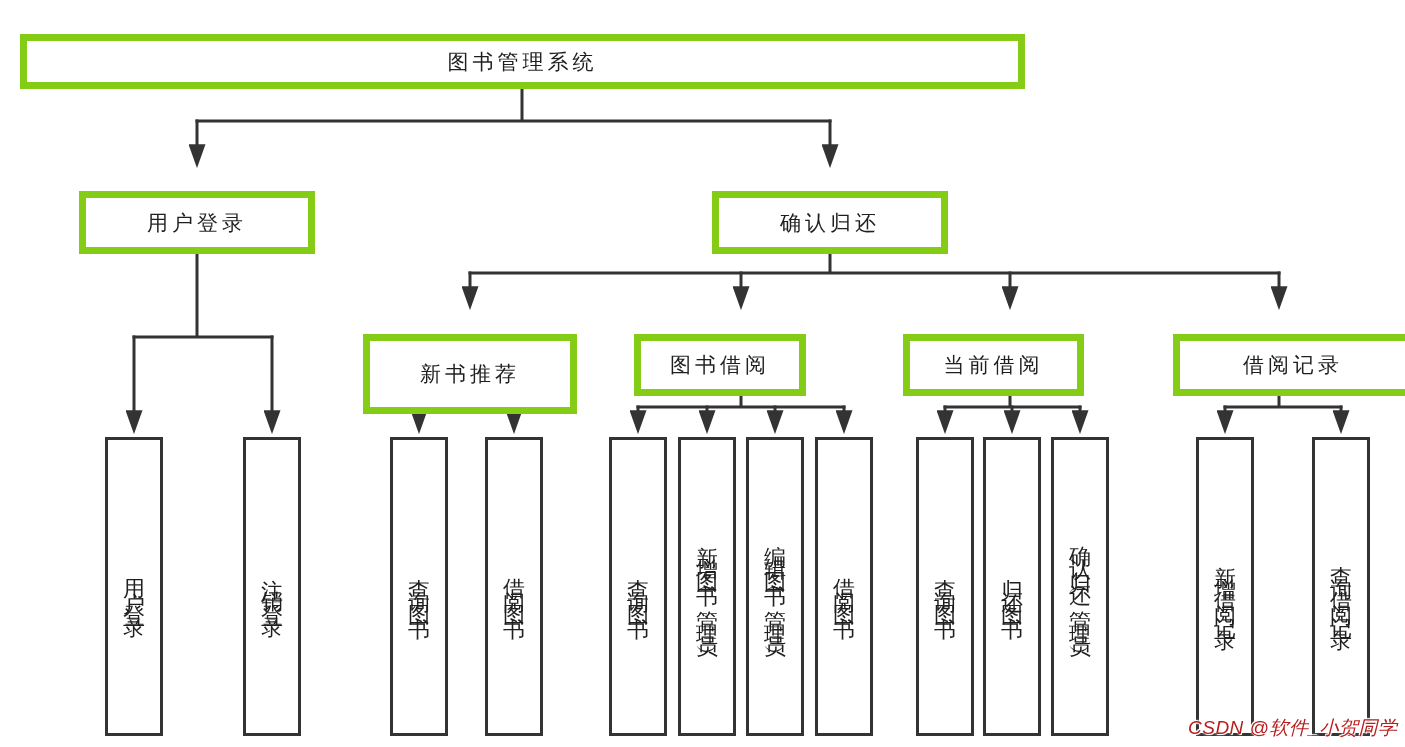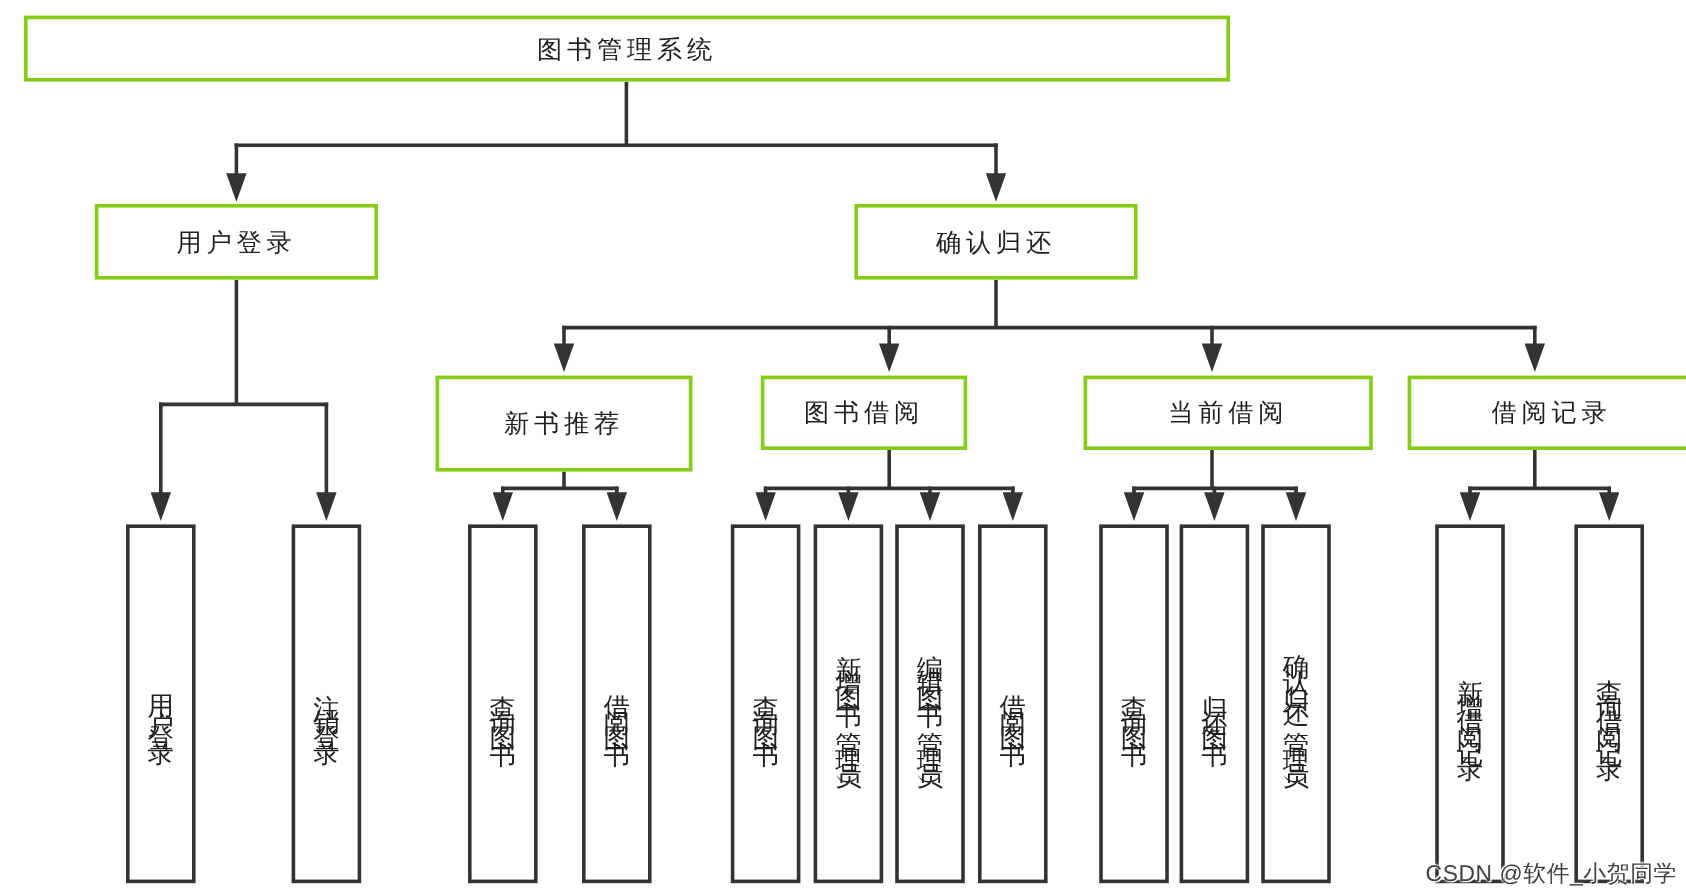--- a/index.html
+++ b/index.html
@@ -13,30 +13,31 @@
   }
   svg.connectors {
     position: absolute;
     left: 0; top: 0;
     pointer-events: none;
     z-index: 1;
   }
   .hbox {
     position: absolute;
     box-sizing: border-box;
-    border: 3px solid #84cc16;
+    border: 7px solid #84cc16;
     background: #ffffff;
     display: flex;
     align-items: center;
     justify-content: center;
     font-size: 21px;
     letter-spacing: 4px;
     color: #1f1f1f;
     z-index: 2;
     white-space: nowrap;
+    margin-top: 21px;
   }
   .vbox {
     position: absolute;
     box-sizing: border-box;
     top: 437px;
     width: 58px;
     height: 299px;
     border: 3px solid #333333;
     background: #ffffff;
     display: flex;
@@ -51,25 +52,26 @@
     font-size: 22px;
     letter-spacing: 13px;
     line-height: 1;
     white-space: nowrap;
   }
   .watermark {
     position: absolute;
     left: 1188px;
     top: 715px;
     font-size: 19px;
-    color: #404040;
+    color: #b91c1c;
     letter-spacing: 0.5px;
     white-space: nowrap;
     z-index: 3;
     text-shadow: 0 0 2px #ffffff, 0 0 3px #ffffff, 1px 1px 0 #ffffff, -1px -1px 0 #ffffff;
+    font-style: italic;
   }
 </style>
 </head>
 <body>
 
 <div class="canvas">
 
   <svg class="connectors" width="1405" height="747" viewBox="0 0 1405 747">
     <defs>
       <marker id="arrow" viewBox="0 0 14 10" refX="11" refY="5" markerWidth="24" markerHeight="17" markerUnits="userSpaceOnUse" orient="auto">
@@ -120,21 +122,21 @@
     </g>
   </svg>
 
   <div class="hbox" style="left:20px; top:13px; width:1005px; height:55px;">图书管理系统</div>
 
   <div class="hbox" style="left:79px; top:170px; width:236px; height:63px;">用户登录</div>
   <div class="hbox" style="left:712px; top:170px; width:236px; height:63px;">确认归还</div>
 
   <div class="hbox" style="left:363px; top:313px; width:214px; height:80px;">新书推荐</div>
   <div class="hbox" style="left:634px; top:313px; width:172px; height:62px;">图书借阅</div>
-  <div class="hbox" style="left:903px; top:313px; width:241px; height:62px;">当前借阅</div>
+  <div class="hbox" style="left:903px; top:313px; width:181px; height:62px;">当前借阅</div>
   <div class="hbox" style="left:1173px; top:313px; width:240px; height:62px;">借阅记录</div>
 
   <div class="vbox" style="left:105px;">
     <span class="vtext">用户登录</span>
   </div>
   <div class="vbox" style="left:243px;">
     <span class="vtext">注销登录</span>
   </div>
 
   <div class="vbox" style="left:390px;">

